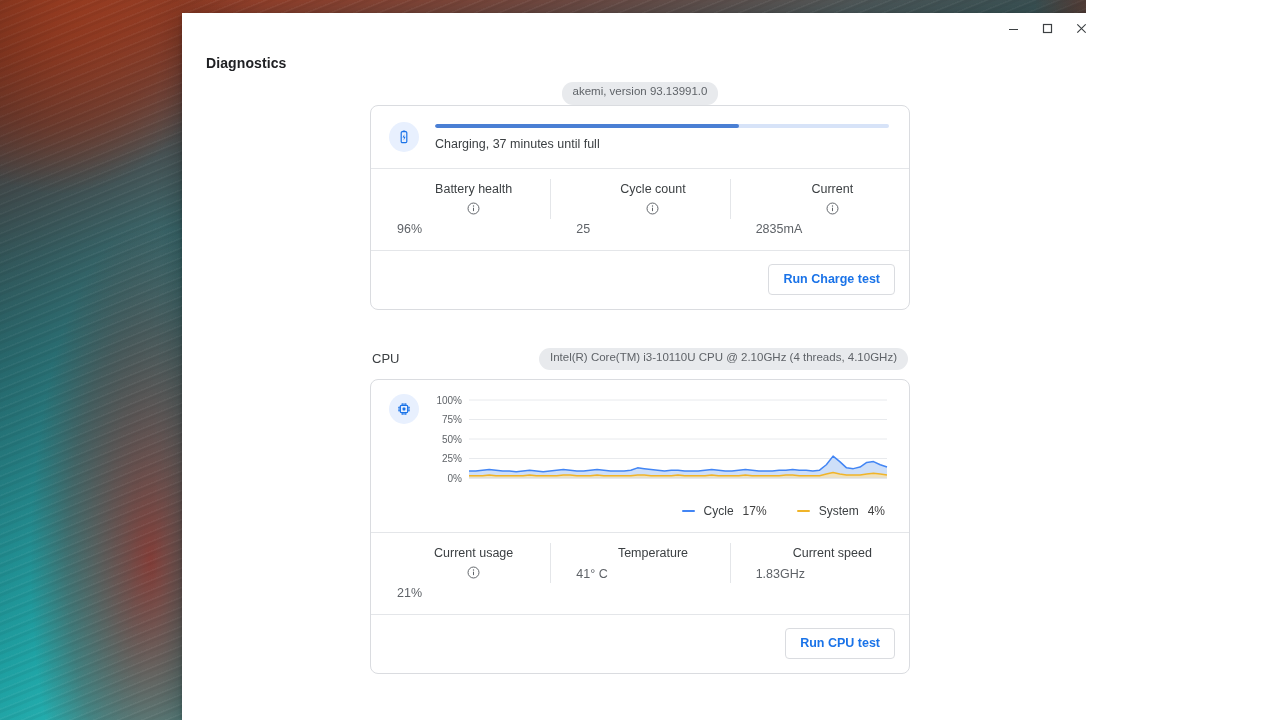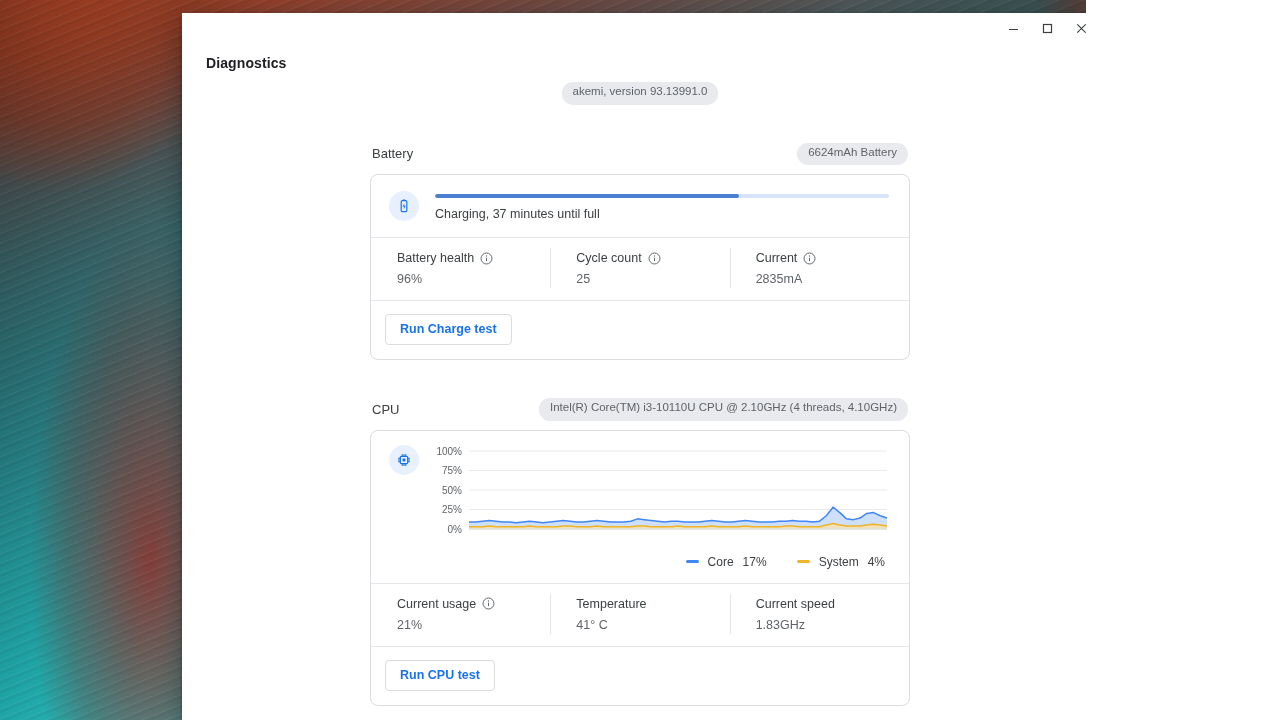--- a/index.html
+++ b/index.html
@@ -189,29 +189,30 @@
     position: absolute;
     left: 0; top: -3px;
     width: 1px; height: 40px;
     background: #e4e6e9;
   }
   .stat-label {
     display: flex; align-items: center; gap: 6px;
     font-size: 12.5px;
     color: #3c4043;
     margin-bottom: 7px;
+    flex-direction: column;
   }
   .stat-value {
     font-size: 12.5px;
     color: #5f6368;
   }
   .info-icon { display: inline-flex; }
 
   .btn-row {
-    display: flex; 
+    display: flex; justify-content: flex-end;
     padding: 13px 14px 14px;
   }
   .btn {
     font-family: "Liberation Sans", sans-serif;
     font-size: 12.5px;
     font-weight: bold;
     color: #1a73e8;
     background: #fff;
     border: 1px solid #dadce0;
     border-radius: 4px;
@@ -279,24 +280,20 @@
     <div id="page-body">
 
       <div id="page-title">Diagnostics</div>
 
       <div class="content-col">
 
         <div class="version-wrap">
           <span class="pill">akemi, version 93.13991.0</span>
         </div>
 
-        <div class="section-head">
-          <div class="section-title">Battery</div>
-          <span class="pill">6624mAh Battery</span>
-        </div>
 
         <div class="card">
           <div class="card-row-top">
             <div class="round-icon">
               <svg width="16" height="16" viewBox="0 0 16 16">
                 <rect x="5.2" y="2.6" width="5.6" height="11" rx="1.2" fill="none" stroke="#1a73e8" stroke-width="1.2"></rect>
                 <rect x="6.6" y="1.4" width="2.8" height="1.3" rx="0.5" fill="#1a73e8"></rect>
                 <path d="M8.4 5.2 L6.5 8.6 H8 L7.6 11.4 L9.6 7.8 H8.1 Z" fill="#1a73e8"></path>
               </svg>
             </div>
@@ -395,21 +392,21 @@
                   <path d="M 36 81.66 L 42.74 81.66 L 49.48 81.66 L 56.23 80.88 L 62.97 81.66 L 69.71 81.66 L 76.45 81.66 L 83.19 81.66 L 89.94 81.66 L 96.68 80.88 L 103.42 81.66 L 110.16 81.66 L 116.90 81.66 L 123.65 81.66 L 130.39 80.88 L 137.13 80.88 L 143.87 81.66 L 150.61 81.66 L 157.35 81.66 L 164.10 80.88 L 170.84 81.66 L 177.58 81.66 L 184.32 81.66 L 191.06 81.66 L 197.81 81.66 L 204.55 80.88 L 211.29 80.88 L 218.03 81.66 L 224.77 81.66 L 231.52 81.66 L 238.26 81.66 L 245.00 80.88 L 251.74 81.66 L 258.48 81.66 L 265.23 81.66 L 271.97 81.66 L 278.71 80.88 L 285.45 81.66 L 292.19 81.66 L 298.94 81.66 L 305.68 81.66 L 312.42 80.88 L 319.16 81.66 L 325.90 81.66 L 332.65 81.66 L 339.39 81.66 L 346.13 81.66 L 352.87 80.88 L 359.61 80.88 L 366.35 81.66 L 373.10 81.66 L 379.84 81.66 L 386.58 81.66 L 393.32 80.10 L 400.06 78.54 L 406.81 80.10 L 413.55 80.88 L 420.29 80.88 L 427.03 80.88 L 433.77 80.10 L 440.52 79.32 L 447.26 80.10 L 454.00 80.88 L 454 84 L 36 84 Z" fill="#f6e2b0" fill-opacity="0.85" stroke="none"></path>
                   <path d="M 36 81.66 L 42.74 81.66 L 49.48 81.66 L 56.23 80.88 L 62.97 81.66 L 69.71 81.66 L 76.45 81.66 L 83.19 81.66 L 89.94 81.66 L 96.68 80.88 L 103.42 81.66 L 110.16 81.66 L 116.90 81.66 L 123.65 81.66 L 130.39 80.88 L 137.13 80.88 L 143.87 81.66 L 150.61 81.66 L 157.35 81.66 L 164.10 80.88 L 170.84 81.66 L 177.58 81.66 L 184.32 81.66 L 191.06 81.66 L 197.81 81.66 L 204.55 80.88 L 211.29 80.88 L 218.03 81.66 L 224.77 81.66 L 231.52 81.66 L 238.26 81.66 L 245.00 80.88 L 251.74 81.66 L 258.48 81.66 L 265.23 81.66 L 271.97 81.66 L 278.71 80.88 L 285.45 81.66 L 292.19 81.66 L 298.94 81.66 L 305.68 81.66 L 312.42 80.88 L 319.16 81.66 L 325.90 81.66 L 332.65 81.66 L 339.39 81.66 L 346.13 81.66 L 352.87 80.88 L 359.61 80.88 L 366.35 81.66 L 373.10 81.66 L 379.84 81.66 L 386.58 81.66 L 393.32 80.10 L 400.06 78.54 L 406.81 80.10 L 413.55 80.88 L 420.29 80.88 L 427.03 80.88 L 433.77 80.10 L 440.52 79.32 L 447.26 80.10 L 454.00 80.88" fill="none" stroke="#f0b429" stroke-width="1.5" stroke-linejoin="round"></path>
                   <line x1="36" y1="84" x2="454" y2="84" stroke="#dadce0" stroke-width="1"></line>
                 </svg>
             </div>
           </div>
 
           <div class="legend">
             <div class="legend-item">
               <span class="legend-dash" id="legend-dash-user" style="background: rgb(66, 133, 244);"></span>
-              <span>Core</span>
+              <span>Cycle</span>
               <span class="legend-val">17%</span>
             </div>
             <div class="legend-item">
               <span class="legend-dash" id="legend-dash-system" style="background: rgb(240, 180, 41);"></span>
               <span>System</span>
               <span class="legend-val">4%</span>
             </div>
           </div>
 
           <div class="divider"></div>

